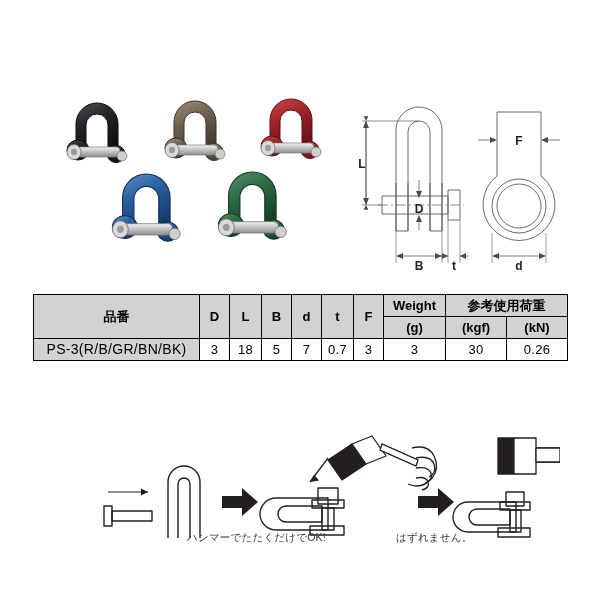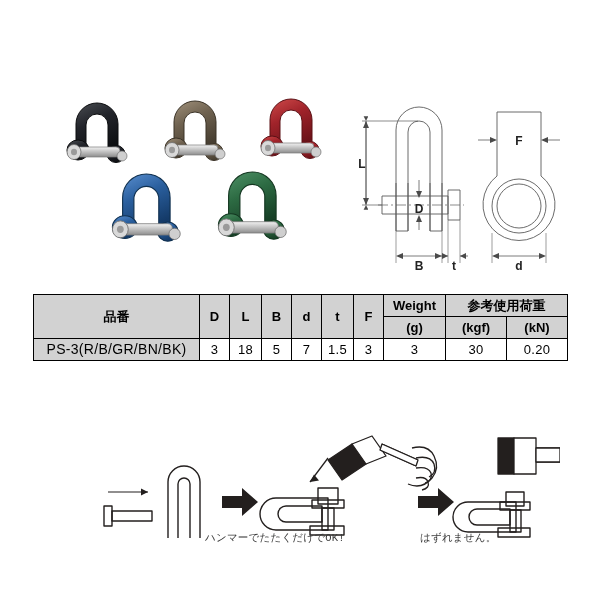--- a/index.html
+++ b/index.html
@@ -101,22 +101,22 @@
   }
   .howto svg { display:block; width:100%; height:100%; }
   .cap {
     position: absolute;
     font-family: "Liberation Sans", sans-serif;
     font-size: 10.5px;
     color: #3a3a3a;
     white-space: nowrap;
     letter-spacing: 0.2px;
   }
-  .cap-hammer { left: 205px; top: 531px; font-family: Liberation Mono, monospace; }
-  .cap-secure { left: 420px; top: 531px; }
+  .cap-hammer { left: 187px; top: 531px; }
+  .cap-secure { left: 396px; top: 531px; }
 </style>
 </head>
 <body>
 
 <div class="page">
 
   <div class="photo-block">
 
     <div class="shackle" style="left:18px; top:8px;">
       <svg viewBox="0 0 92 72">
@@ -337,25 +337,25 @@
           <th>(kN)</th>
         </tr>
       </thead>
       <tbody>
         <tr>
           <td class="partno">PS-3(R/B/GR/BN/BK)</td>
           <td class="cell-num">3</td>
           <td class="cell-num">18</td>
           <td class="cell-num">5</td>
           <td class="cell-num">7</td>
-          <td class="cell-num">1.5</td>
+          <td class="cell-num">0.7</td>
           <td class="cell-num">3</td>
           <td class="cell-num">3</td>
           <td class="cell-num">30</td>
-          <td class="cell-num">0.20</td>
+          <td class="cell-num">0.26</td>
         </tr>
       </tbody>
     </table>
   </div>
 
   <div class="howto">
     <svg viewBox="0 0 500 140">
       <g fill="none" stroke="#231f1e" stroke-width="1.4" stroke-linejoin="round">
 
         <path d="M48 62 L88 62" stroke-width="1.2"></path>

